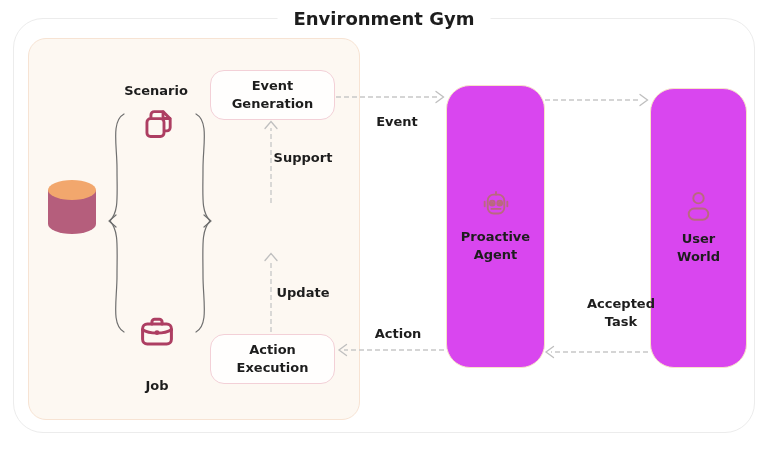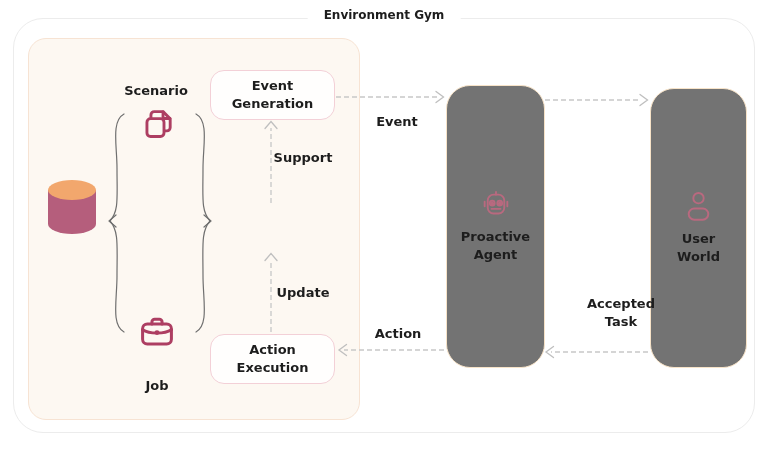--- a/index.html
+++ b/index.html
@@ -2,37 +2,37 @@
 <html><head>
 <meta charset="utf-8">
 <style>
   html,body{margin:0;padding:0;background:#ffffff;font-family:"DejaVu Sans",sans-serif;}
   .stage{position:relative;width:768px;height:457px;background:#ffffff;overflow:hidden;}
 
   .outer-frame{position:absolute;left:13px;top:18px;width:740px;height:413px;
     border:1.5px solid #ececec;border-radius:30px;background:#ffffff;}
 
   .diagram-title{position:absolute;left:50%;top:8px;transform:translateX(-50%);
-    background:#ffffff;padding:0 16px;font-size:12px;font-weight:700;color:#1d1d1d;
+    background:#ffffff;padding:0 16px;font-size:18px;font-weight:700;color:#1d1d1d;
     white-space:nowrap;z-index:4;}
 
   .env-panel{position:absolute;left:28px;top:38px;width:330px;height:380px;
     background:#fdf8f2;border:1px solid #f7e3d3;border-radius:18px;z-index:0;}
 
   .overlay{position:absolute;left:0;top:0;z-index:1;pointer-events:none;}
 
   .node{position:absolute;width:123px;background:#fffefd;border:1px solid #f3d0d7;
     border-radius:14px;display:flex;align-items:center;justify-content:center;
     font-size:13px;font-weight:600;line-height:1.35;color:#1d1d1d;text-align:center;
     white-space:pre-line;z-index:2;}
   .node-event{left:210px;top:70px;height:48px;}
   .node-status{left:210px;top:205px;height:47px;}
   .node-action{left:210px;top:334px;height:48px;}
 
-  .agent{position:absolute;width:97px;height:281px;background:#737373;
+  .agent{position:absolute;width:97px;height:281px;background:#d946ef;
     border:1px solid #f7e3c8;border-radius:24px;display:flex;flex-direction:column;
     align-items:center;justify-content:center;gap:7px;z-index:2;}
   .agent-proactive{left:446px;top:85px;}
   .agent-user{left:650px;top:88px;width:95px;height:278px;}
   .agent-label{font-size:13px;font-weight:600;line-height:1.35;color:#1d1d1d;
     text-align:center;white-space:pre-line;}
 
   .lbl{position:absolute;font-size:13px;font-weight:600;color:#1d1d1d;
     text-align:center;white-space:pre-line;line-height:1.35;z-index:3;}
   .lbl-scenario{left:116px;top:82px;width:80px;}

